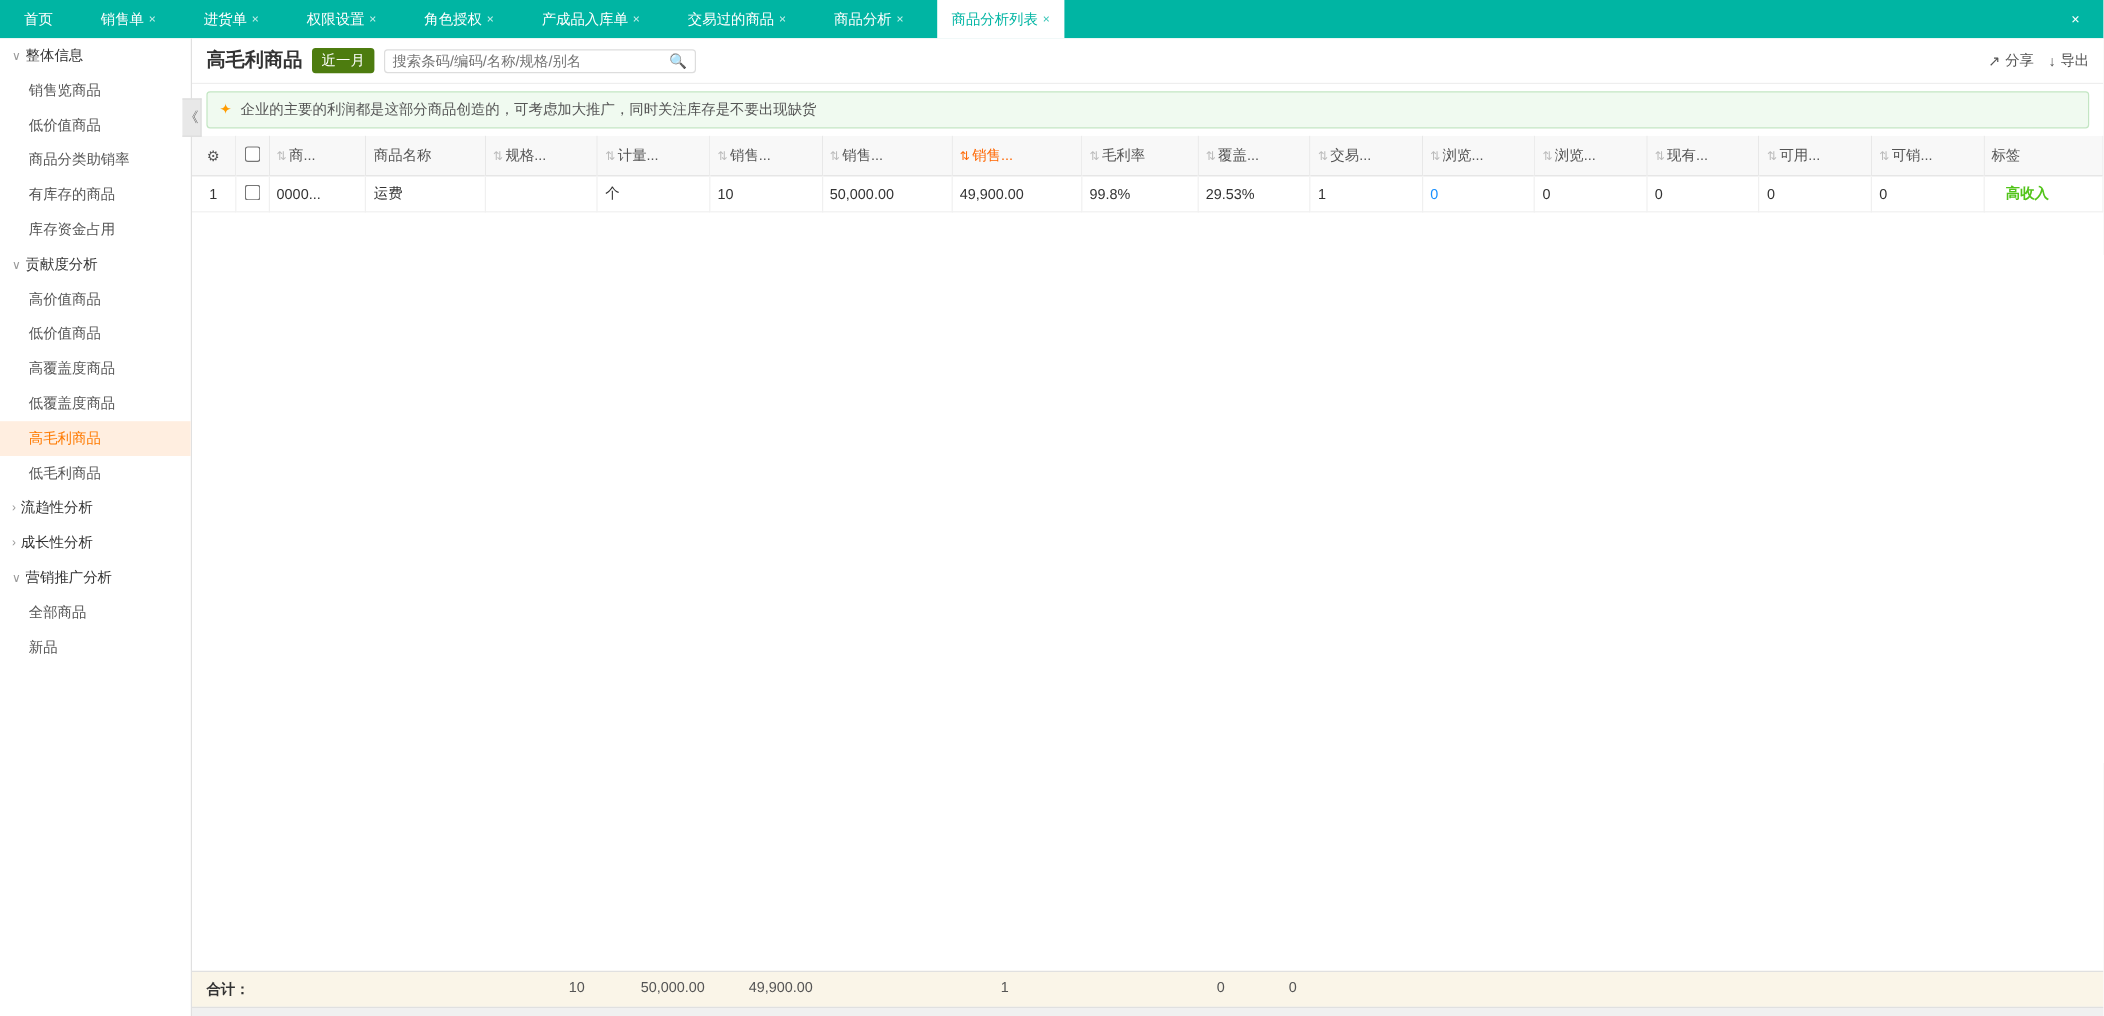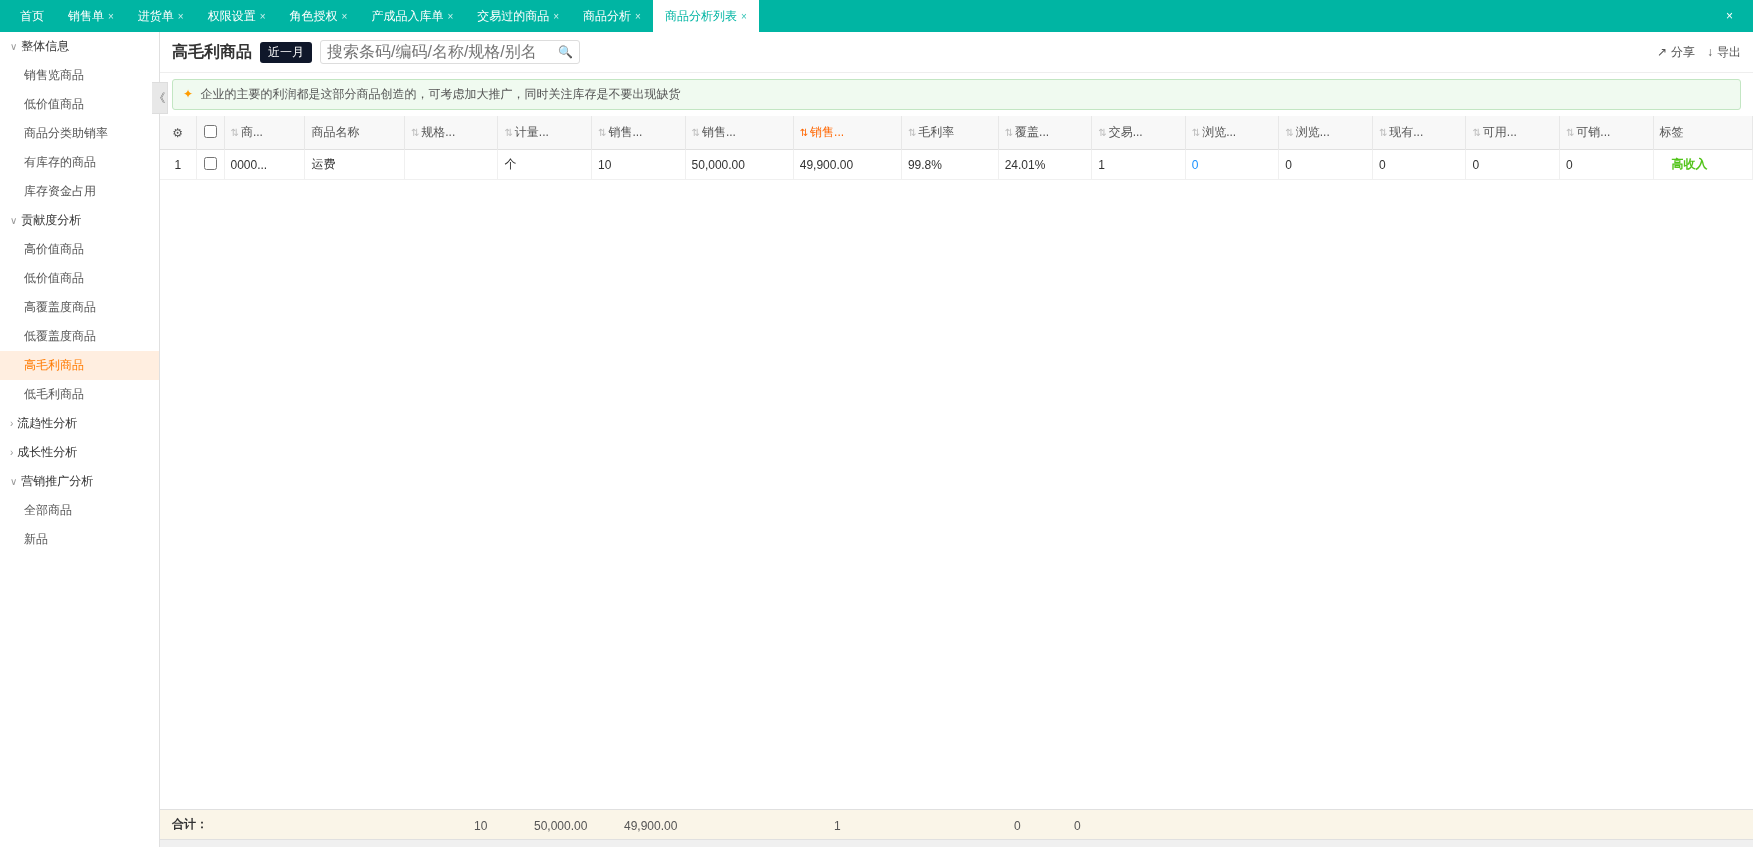--- a/index.html
+++ b/index.html
@@ -6,21 +6,21 @@
     body { background: #f5f5f5; overflow: hidden; }
 
     
     .top-nav {
       background: #00b5a3;
       height: 32px;
       display: flex;
       align-items: center;
       padding: 0 8px;
       color: #fff;
-      gap: 0;
+      gap: 16px;
       flex-shrink: 0;
     }
     .top-nav .nav-item {
       padding: 0 12px;
       height: 32px;
       display: flex;
       align-items: center;
       cursor: pointer;
       white-space: nowrap;
       color: #fff;
@@ -101,42 +101,42 @@
       border-bottom: 1px solid #eee;
       gap: 8px;
       flex-shrink: 0;
     }
     .content-title {
       font-size: 16px;
       font-weight: bold;
       color: #333;
     }
     .filter-btn {
-      background: #0f172a;
+      background: #4d7c0f;
       color: #fff;
       border: none;
       border-radius: 3px;
       padding: 2px 8px;
       cursor: pointer;
       font-size: 12px;
     }
     .search-box {
       display: flex;
       align-items: center;
       border: 1px solid #ddd;
       border-radius: 3px;
       padding: 2px 6px;
       gap: 4px;
       flex: 1;
       max-width: 260px;
     }
     .search-box input {
       border: none;
       outline: none;
-      font-size: 16px;
+      font-size: 12px;
       color: #000000;
       width: 100%;
     }
     .header-actions {
       margin-left: auto;
       display: flex;
       gap: 12px;
       align-items: center;
     }
     .action-btn {
@@ -196,21 +196,21 @@
     .col-num { width: 36px; text-align: center; }
     .col-check { width: 28px; text-align: center; }
     .tag-green { color: #52c41a; font-weight: bold; margin-left: 12px; }
     .link-blue { color: #1890ff; cursor: pointer; }
 
     
     .footer-bar {
       border-top: 1px solid #e0e0e0;
       background: #faf5e8;
       display: flex;
-      align-items: flex-end;
+      align-items: flex-start;
       padding: 6px 12px;
       font-size: 12px;
       color: #555;
       flex-shrink: 0;
       gap: 0;
     }
     .footer-cell {
       padding: 0 6px;
       min-width: 60px;
     }
@@ -504,21 +504,21 @@
             <td>
               <span>50,000.00</span>
             </td>
             <td>
               <span>49,900.00</span>
             </td>
             <td>
               <span>99.8%</span>
             </td>
             <td>
-              <span>24.01%</span>
+              <span>29.53%</span>
             </td>
             <td>
               <span>1</span>
             </td>
             <td>
               <span class="link-blue">0</span>
             </td>
             <td>
               <span>0</span>
             </td>

